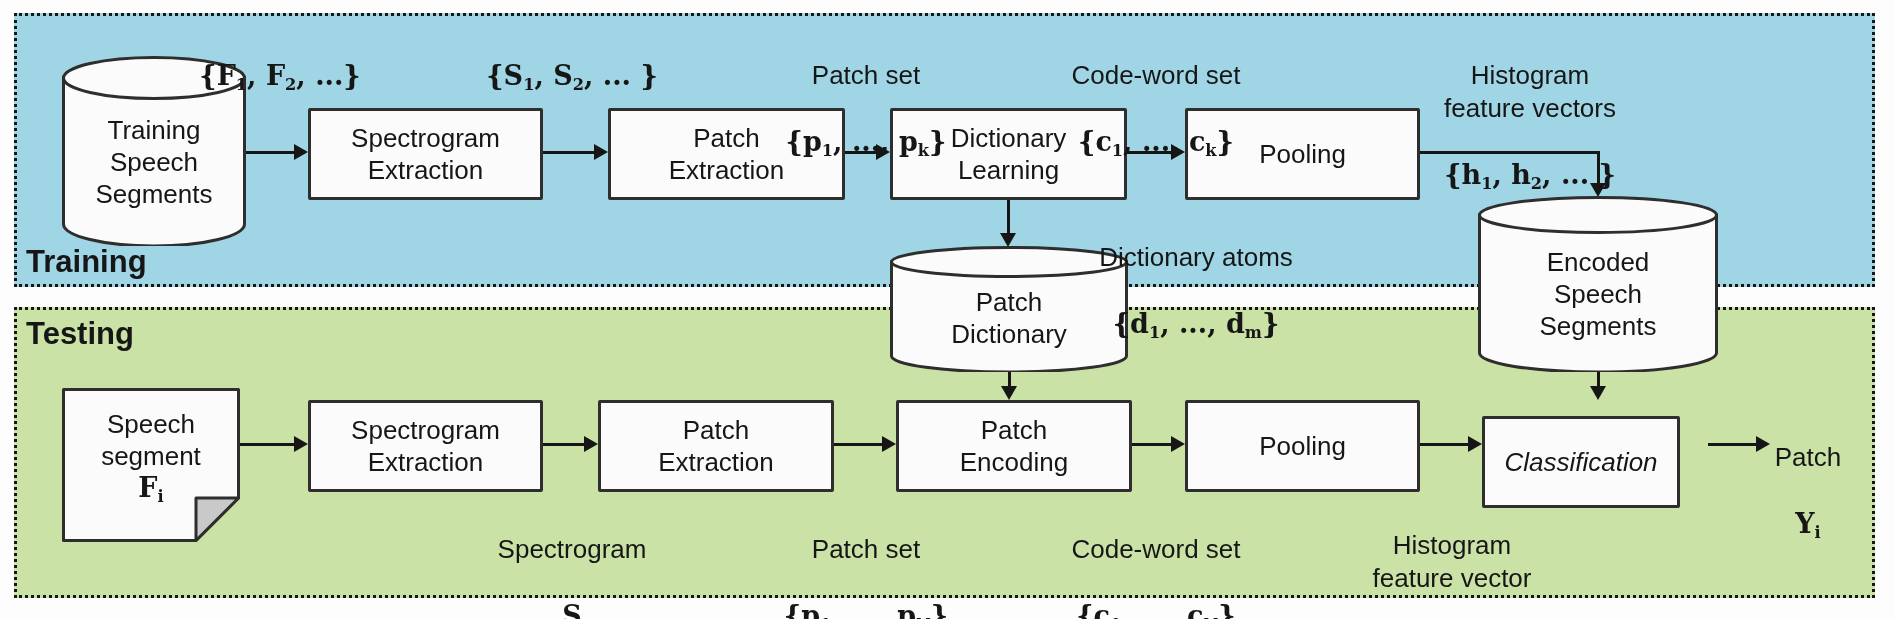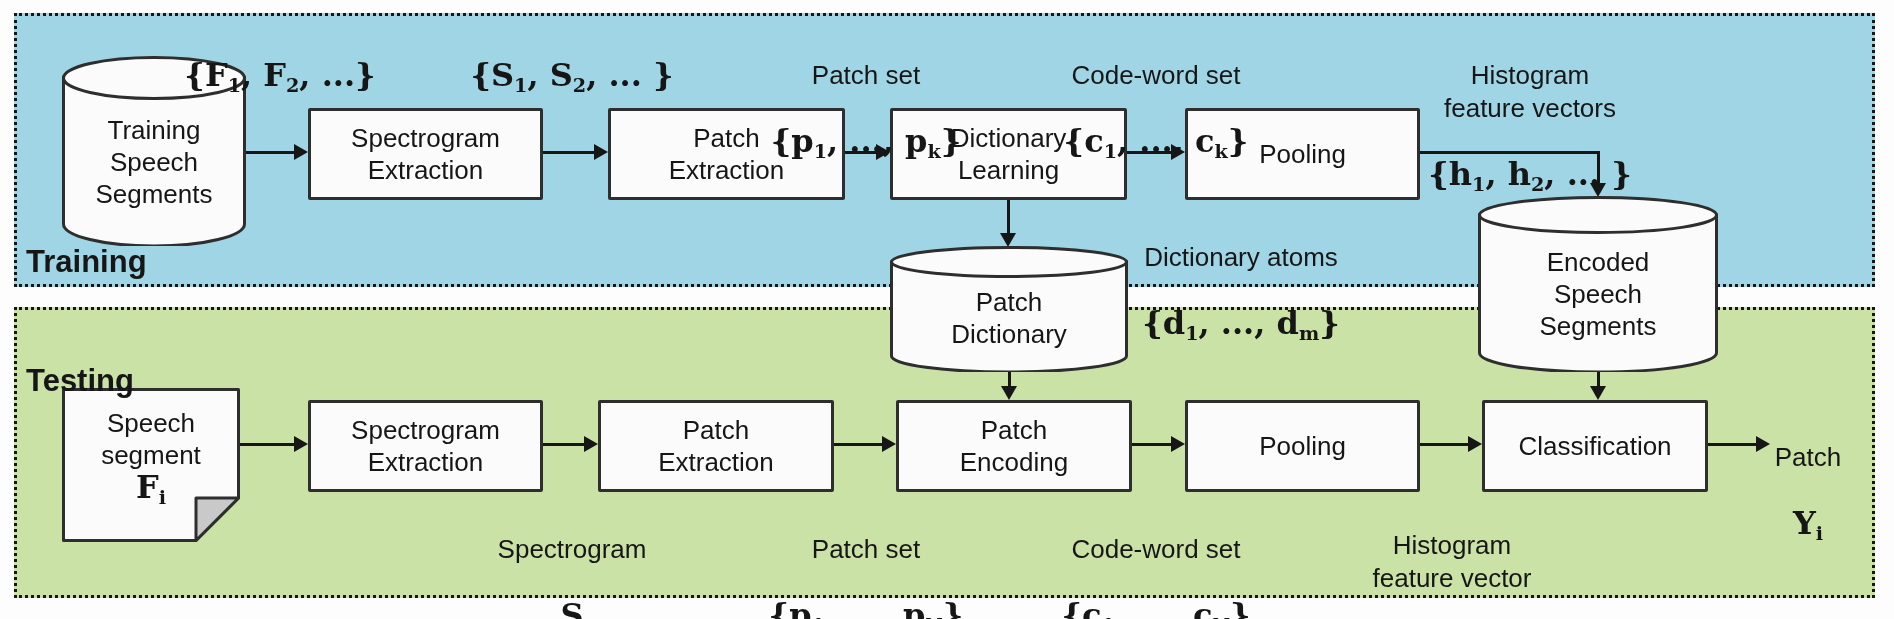--- a/index.html
+++ b/index.html
@@ -23,40 +23,40 @@
   .node svg { position:absolute; left:0; top:0; }
   .node-text {
     position:absolute; left:0; right:0; top:0; bottom:0; z-index:2;
     display:flex; flex-direction:column; align-items:center; justify-content:center;
     text-align:center; font-size:26px; line-height:32px; white-space:pre-line;
   }
   .lbl {
     position:absolute; z-index:6; transform:translateX(-50%);
     text-align:center; font-size:26px; line-height:33px; white-space:pre-line;
   }
-  .math { font-family:"DejaVu Serif","Liberation Serif",serif; font-weight:bold; font-size:32px; }
+  .math { font-family:"DejaVu Serif","Liberation Serif",serif; font-weight:bold; font-size:27px; }
   .math.plain { font-weight:bold; }
   .math .sub { font-size:60%; vertical-align:-0.3em; }
   .hline, .vline { position:absolute; background:#161616; z-index:4; }
   .hline { height:3px; } .vline { width:3px; }
   .ah-r { position:absolute; z-index:4; width:0; height:0;
     border-top:8.5px solid transparent; border-bottom:8.5px solid transparent; border-left:14px solid #161616; }
   .ah-d { position:absolute; z-index:4; width:0; height:0;
     border-left:8.5px solid transparent; border-right:8.5px solid transparent; border-top:14px solid #161616; }
 </style>
 </head>
 <body>
 
 <div id="canvas" style="--training-bg: #9fd5e5; --testing-bg: #cbe2a6; --node-fill: #fbfbfb;">
 
   <div class="region" id="training-region"></div>
   <div class="region" id="testing-region"></div>
 
   <div class="section-label" style="left:26px; top:244px;">Training</div>
-  <div class="section-label" style="left:26px; top:316px;margin-top:47px;">Testing</div>
+  <div class="section-label" style="left:26px; top:316px;">Testing</div>
 
   <div class="node" style="left:62px; top:56px; width:184px; height:190px;">
     <svg width="184" height="190" viewBox="0 0 184 190">
       <path d="M1.5,22 L1.5,168 A90.5,22 0 0 0 182.5,168 L182.5,22 Z" fill="#fbfbfb" stroke="#2e2e2e" stroke-width="3"></path>
       <ellipse cx="92" cy="22" rx="90.5" ry="20.5" fill="#fbfbfb" stroke="#2e2e2e" stroke-width="3"></ellipse>
     </svg>
     <div class="node-text" style="padding-top:22px;">Training
 Speech
 Segments</div>
   </div>
@@ -100,21 +100,21 @@
     </div>
   </div>
 
   <div class="box" style="left:308px; top:400px; width:235px; height:92px;">Spectrogram
 Extraction</div>
   <div class="box" style="left:598px; top:400px; width:236px; height:92px;">Patch
 Extraction</div>
   <div class="box" style="left:896px; top:400px; width:236px; height:92px;">Patch
 Encoding</div>
   <div class="box" style="left:1185px; top:400px; width:235px; height:92px;">Pooling</div>
-  <div class="box" style="left:1482px; top:400px; width:226px; height:92px;">Classification</div>
+  <div class="box" style="left:1482px; top:416px; width:198px; height:92px;font-style:italic;">Classification</div>
 
   <div class="hline" style="left:246px; top:151px; width:48px;"></div>
   <div class="ah-r" style="left:294px; top:144px;"></div>
   <div class="hline" style="left:543px; top:151px; width:51px;"></div>
   <div class="ah-r" style="left:594px; top:144px;"></div>
   <div class="hline" style="left:845px; top:151px; width:31px;"></div>
   <div class="ah-r" style="left:876px; top:144px;"></div>
   <div class="hline" style="left:1127px; top:151px; width:44px;"></div>
   <div class="ah-r" style="left:1171px; top:144px;"></div>
 
@@ -156,21 +156,21 @@
   </div>
   <div class="lbl" style="left:1156px; top:26px;">
     <div>Code-word set</div>
     <div class="math"><span>{c</span><span class="sub">1</span><span>, ..., c</span><span class="sub">k</span><span>}</span></div>
   </div>
   <div class="lbl" style="left:1530px; top:26px;">
     <div>Histogram
 feature vectors</div>
     <div class="math"><span>{h</span><span class="sub">1</span><span>, h</span><span class="sub">2</span><span>, ... }</span></div>
   </div>
-  <div class="lbl" style="left:1241px; top:208px;">
+  <div class="lbl" style="left:1196px; top:208px;">
     <div>Dictionary atoms</div>
     <div class="math"><span>{d</span><span class="sub">1</span><span>, ..., d</span><span class="sub">m</span><span>}</span></div>
   </div>
 
   <div class="lbl" style="left:572px; top:500px;">
     <div>Spectrogram</div>
     <div class="math"><span>S</span></div>
   </div>
   <div class="lbl" style="left:866px; top:500px;">
     <div>Patch set</div>

